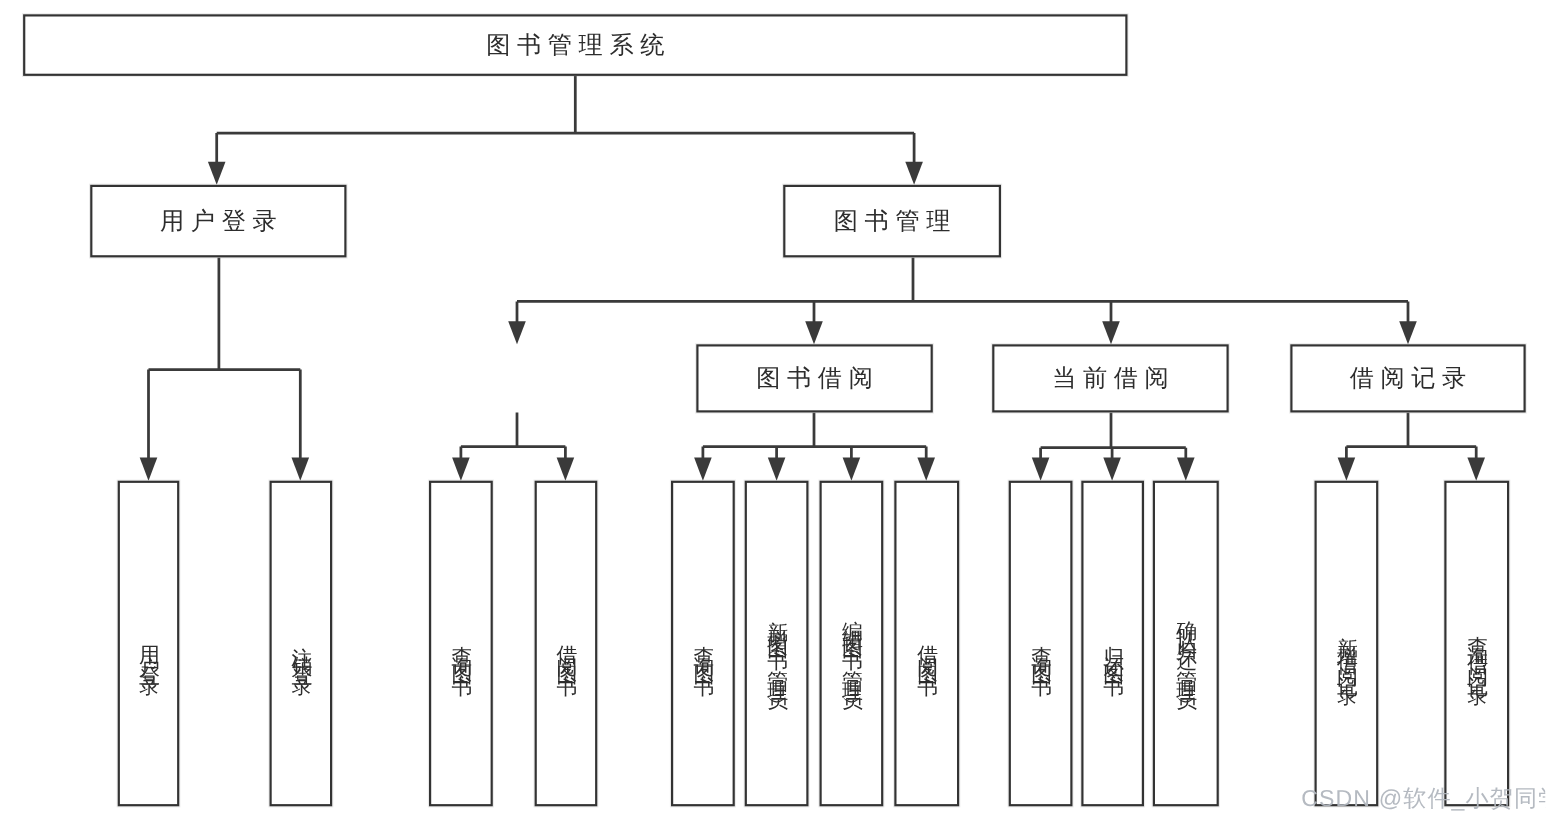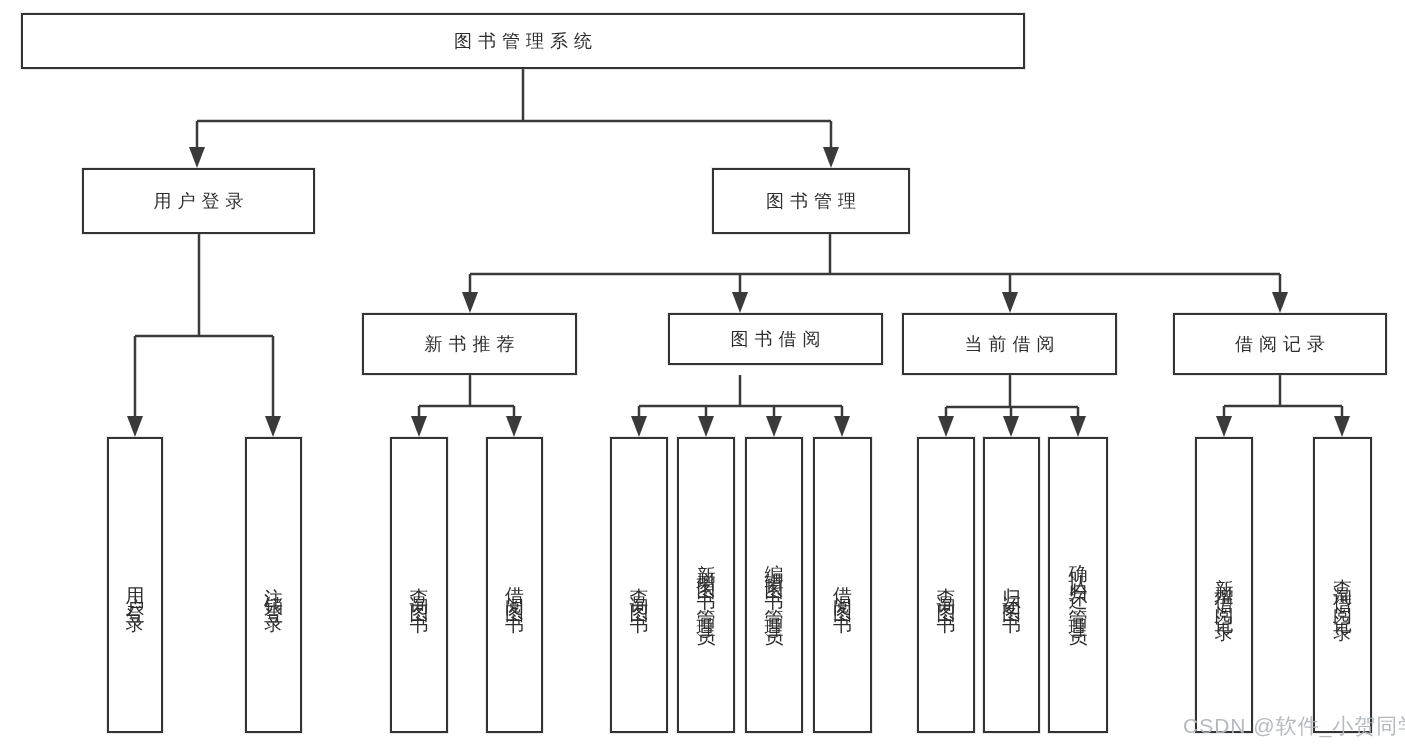--- a/index.html
+++ b/index.html
@@ -6,21 +6,21 @@
   .stage{
     position:relative;width:1405px;height:747px;background:#ffffff;
     font-family:"Liberation Sans",sans-serif;overflow:hidden;
   }
   svg.connectors{position:absolute;left:0;top:0;width:1405px;height:747px;}
   .box{
     position:absolute;box-sizing:border-box;background:#ffffff;
     border:2.5px solid #333333;display:flex;align-items:center;justify-content:center;
     color:#2d2d2d;box-shadow:0 0 0 1px rgba(140,140,140,0.18);
   }
-  .box.h span{font-size:18px;letter-spacing:6px;padding-left:6px;white-space:nowrap;text-align:right;}
+  .box.h span{font-size:22px;letter-spacing:6px;padding-left:6px;white-space:nowrap;text-align:right;}
   .box.v span{
     writing-mode:vertical-rl;text-orientation:mixed;
     font-size:19px;letter-spacing:9px;line-height:1.15;padding-top:9px;white-space:nowrap;
   }
   .watermark{
     position:absolute;left:1183px;top:712px;z-index:6;
     font-size:21px;color:rgba(177,182,190,0.95);white-space:nowrap;letter-spacing:1px;
   }
 </style>
 </head>
@@ -65,24 +65,21 @@
     <span>图书管理系统</span>
   </div>
 
   <div class="box h" style="left:82px;top:168px;width:233px;height:66px">
     <span>用户登录</span>
   </div>
   <div class="box h" style="left:712px;top:168px;width:198px;height:66px">
     <span>图书管理</span>
   </div>
 
-  <div class="box h" style="left:362px;top:313px;width:215px;height:62px">
-    <span>新书推荐</span>
-  </div>
-  <div class="box h" style="left:668px;top:313px;width:215px;height:52px">
+  <div class="box h" style="left:633px;top:313px;width:215px;height:62px">
     <span>图书借阅</span>
   </div>
   <div class="box h" style="left:1173px;top:313px;width:214px;height:62px">
     <span>借阅记录</span>
   </div>
   <div class="box h" style="left:902px;top:313px;width:215px;height:62px">
     <span>当前借阅</span>
   </div>
 
   <div class="box v" style="left:107px;top:437px;width:56px;height:296px">

